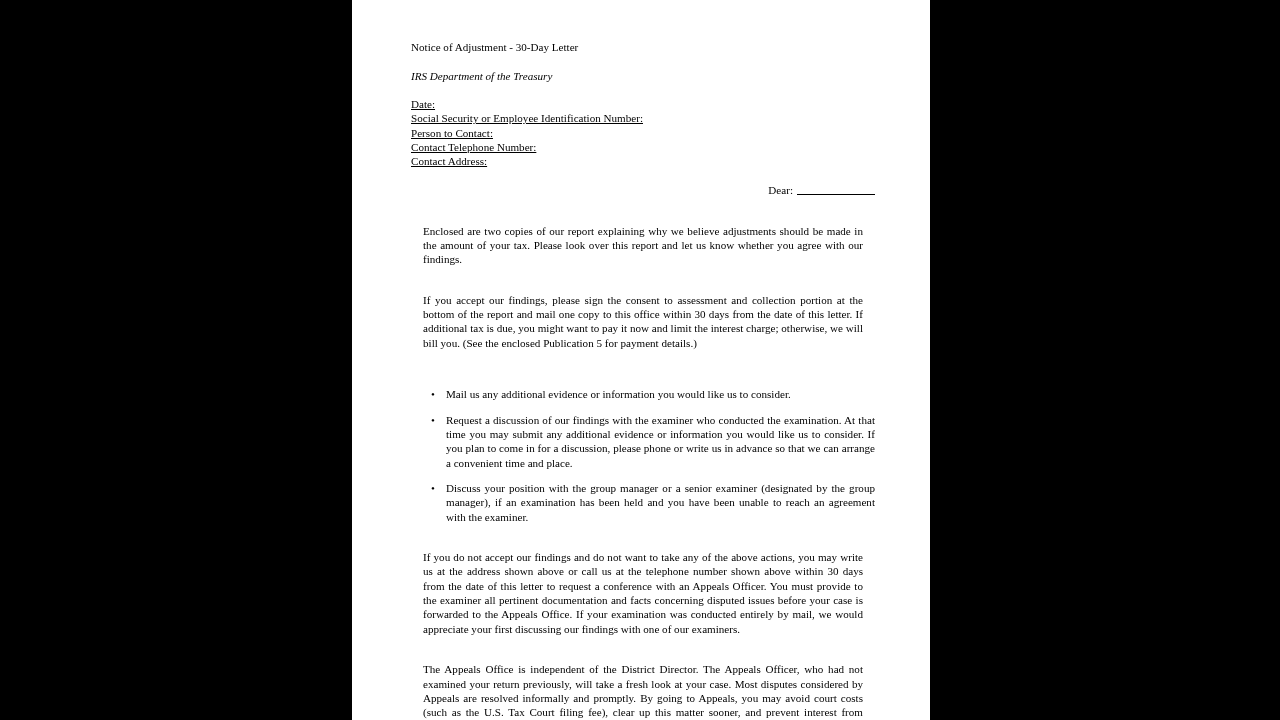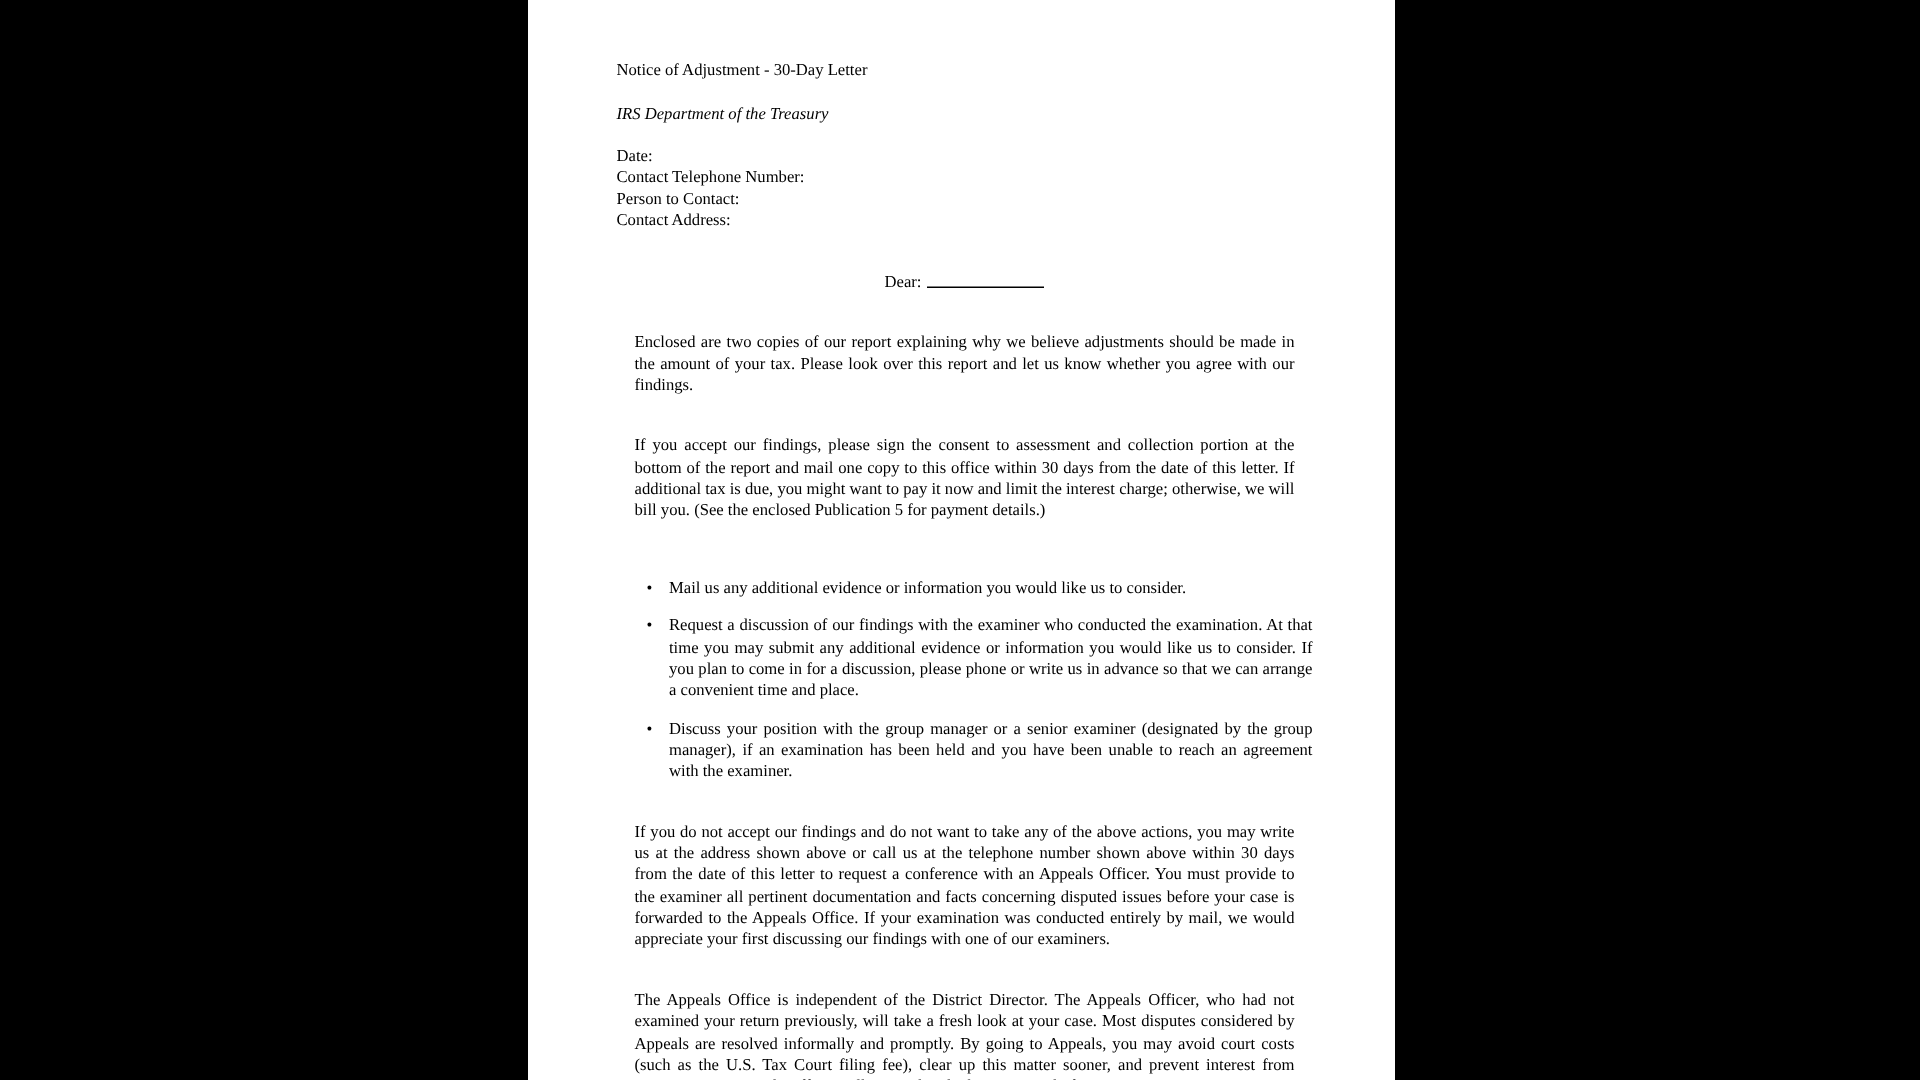--- a/index.html
+++ b/index.html
@@ -64,26 +64,27 @@
 
   .field-block {
     margin: 0;
     padding-top: 14.3px;
     list-style: none;
   }
   .field-line {
     margin: 0;
     text-align: left;
     white-space: nowrap;
+    text-decoration: underline;
   }
 
   .salutation {
-    margin: 12px;
+    margin: 0;
     padding-top: 14.3px;
-    text-align: center;
+    text-align: right;
   }
   .salutation-blank {
     display: inline-block;
     width: 78px;
     border-bottom: 1px solid #000000;
     margin-left: 4px;
     vertical-align: -1px;
   }
 
   .para {
@@ -122,22 +123,23 @@
 
   <div class="page">
     <div class="page-body">
 
       <p class="doc-title">Notice of Adjustment - 30-Day Letter</p>
 
       <p class="agency-line">IRS Department of the Treasury</p>
 
       <div class="field-block">
         <p class="field-line">Date:</p>
+        <p class="field-line">Social Security or Employee Identification Number:</p>
+        <p class="field-line">Person to Contact:</p>
         <p class="field-line">Contact Telephone Number:</p>
-        <p class="field-line">Person to Contact:</p>
         <p class="field-line">Contact Address:</p>
       </div>
 
       <p class="salutation"><span>Dear:</span><span class="salutation-blank"></span></p>
 
       <p class="para">Enclosed are two copies of our report explaining why we believe adjustments should be made in the amount of your tax. Please look over this report and let us know whether you agree with our findings.</p>
 
       <p class="para">If you accept our findings, please sign the consent to assessment and collection portion at the bottom of the report and mail one copy to this office within 30 days from the date of this letter. If additional tax is due, you might want to pay it now and limit the interest charge; otherwise, we will bill you. (See the enclosed Publication 5 for payment details.)</p>
 
 

